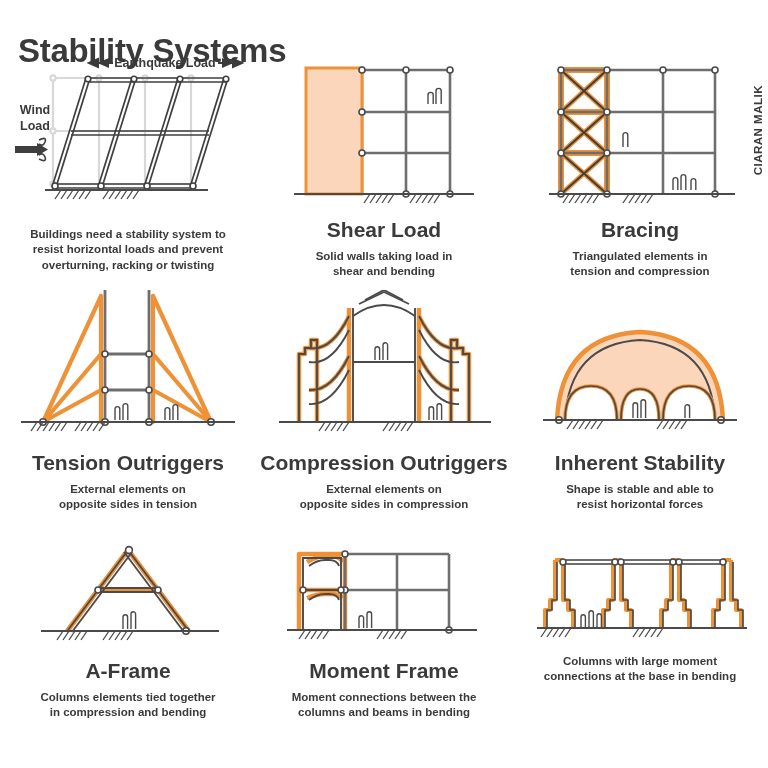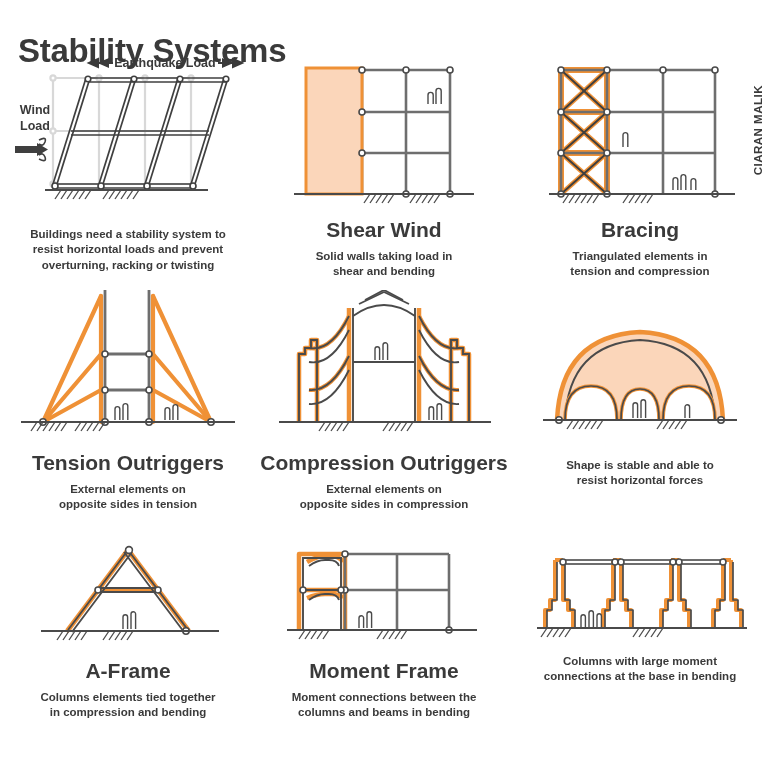--- a/index.html
+++ b/index.html
@@ -215,21 +215,21 @@
             <line x1="110" y1="142" x2="104" y2="151"></line>
             <line x1="132" y1="142" x2="126" y2="151"></line>
               <line x1="138" y1="142" x2="132" y2="151"></line>
             <line x1="144" y1="142" x2="138" y2="151"></line>
               <line x1="150" y1="142" x2="144" y2="151"></line>
             <line x1="156" y1="142" x2="150" y2="151"></line>
           </g>
         </g>
       </svg>
     </div>
-    <div class="panel-heading">Shear Wind</div>
+    <div class="panel-heading">Shear Load</div>
     <div class="panel-caption">Solid walls taking load in
 shear and bending</div>
   </div>
 
   <div class="panel r1">
     <div class="figure">
       <svg width="210" height="165" viewBox="0 0 210 165">
 
         <g stroke="#EF9136" stroke-width="6" fill="none" stroke-linecap="round">
           <line x1="26" y1="18" x2="26" y2="142"></line>
@@ -475,20 +475,21 @@
               <line x1="68" y1="130" x2="62" y2="139"></line>
             <line x1="128" y1="130" x2="122" y2="139"></line>
               <line x1="134" y1="130" x2="128" y2="139"></line>
             <line x1="140" y1="130" x2="134" y2="139"></line>
               <line x1="146" y1="130" x2="140" y2="139"></line>
             <line x1="152" y1="130" x2="146" y2="139"></line>
           </g>
         </g>
       </svg>
     </div>
+    <div class="panel-heading">Inherent Stability</div>
     <div class="panel-caption">Shape is stable and able to
 resist horizontal forces</div>
   </div>
 
   <div class="panel r3">
     <div class="figure">
       <svg width="210" height="108" viewBox="0 0 210 108">
         <g stroke="#EF9136" stroke-width="5" fill="none" stroke-linecap="round">
           <line x1="105" y1="12" x2="45" y2="92"></line>
           <line x1="105" y1="12" x2="165" y2="92"></line>

